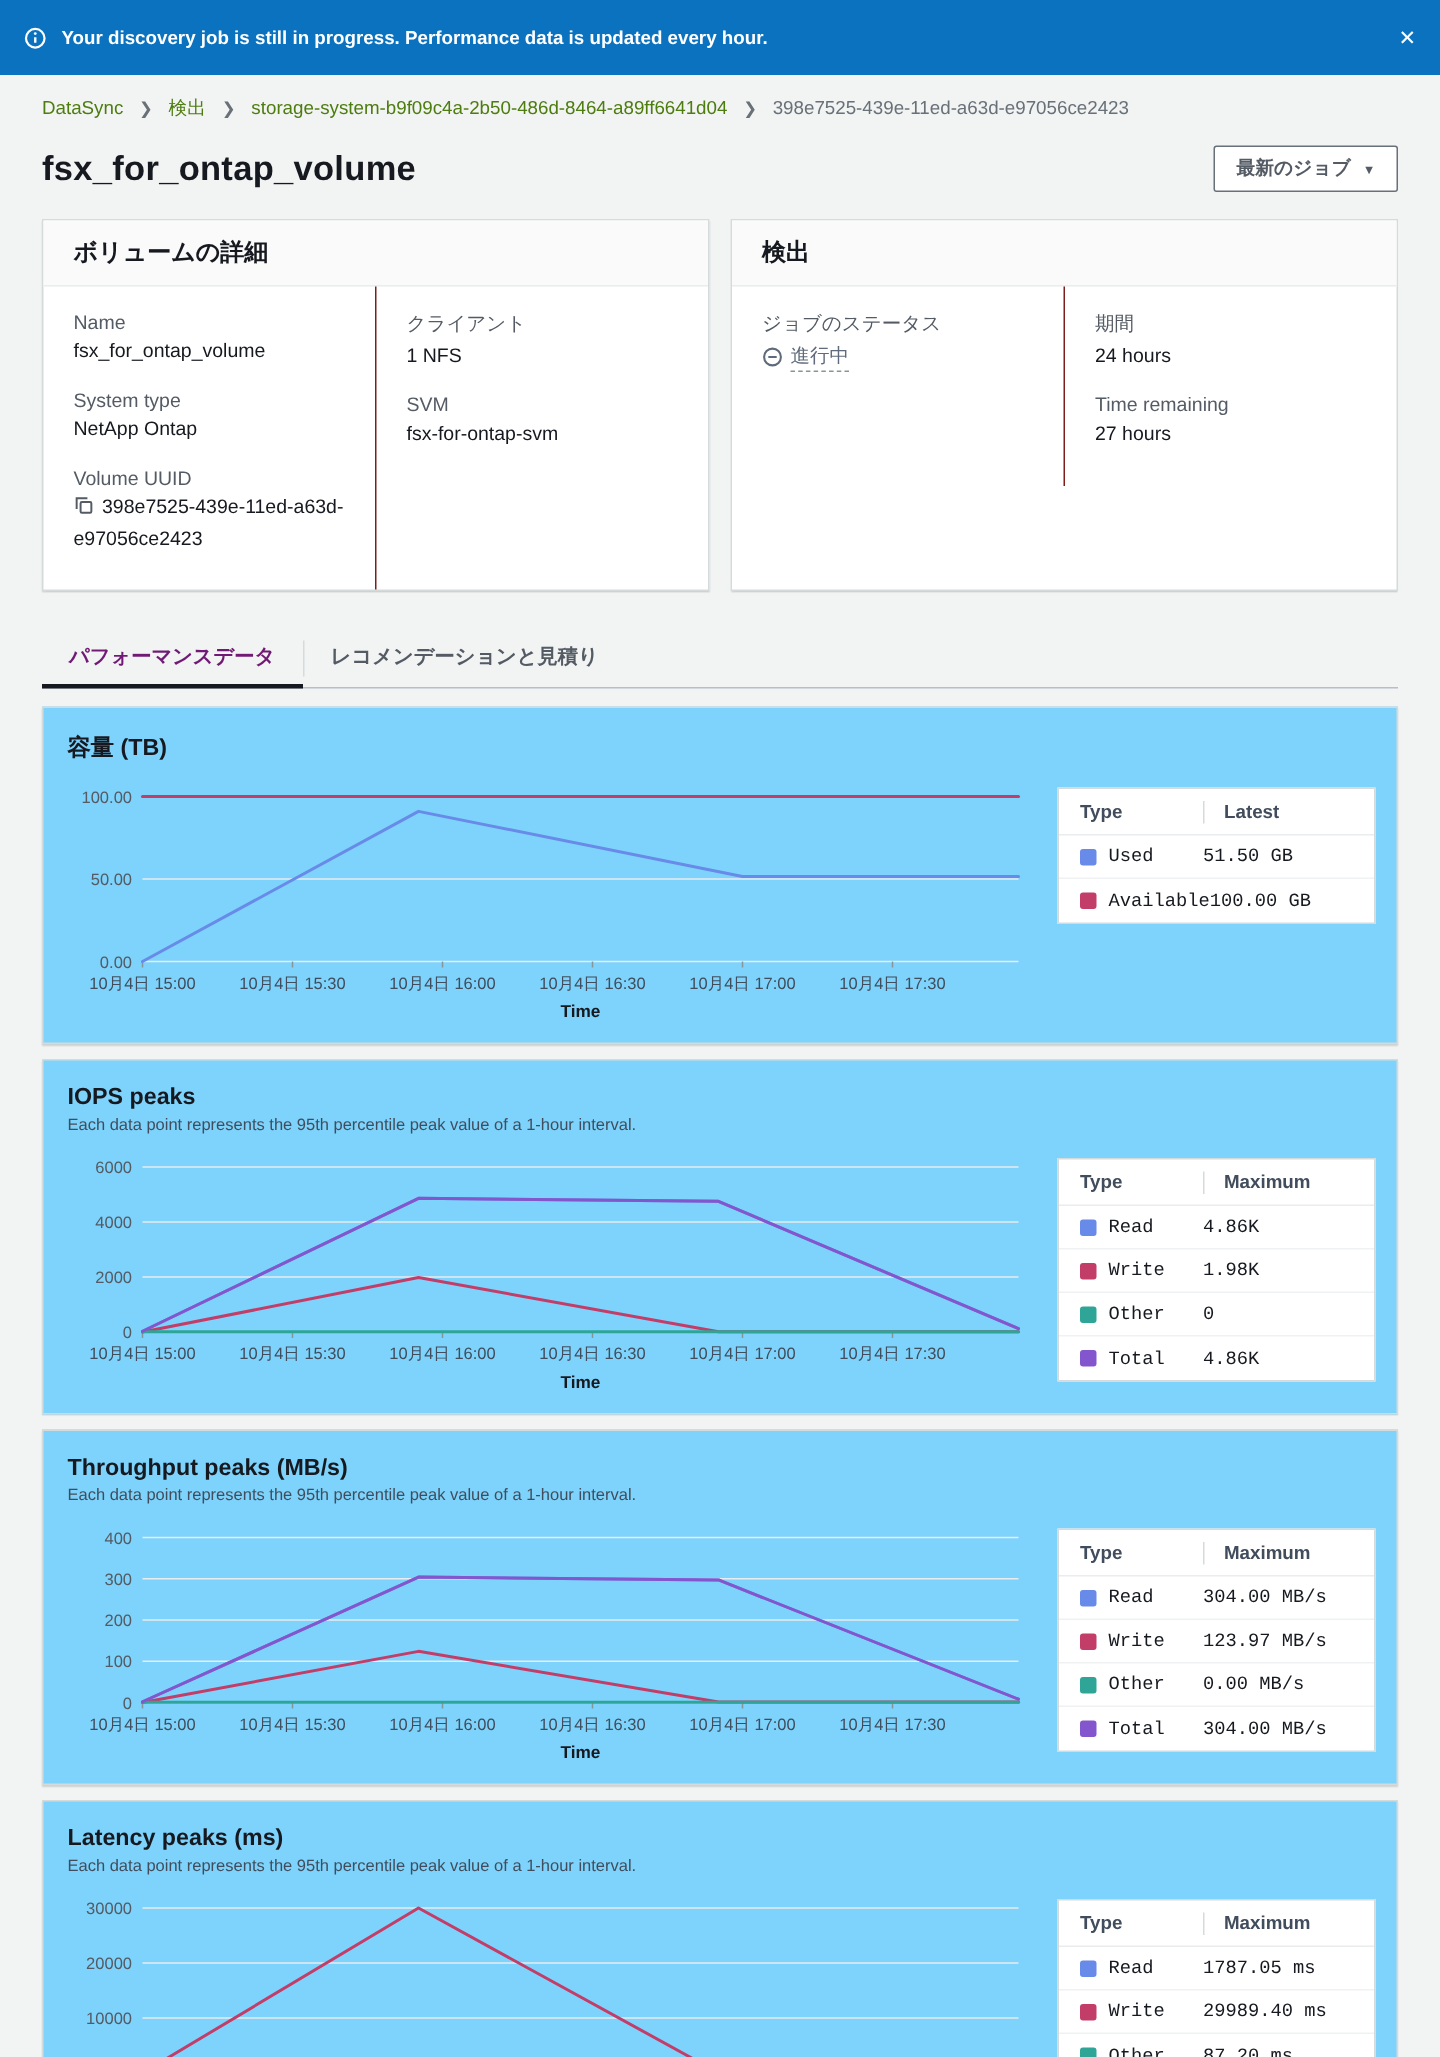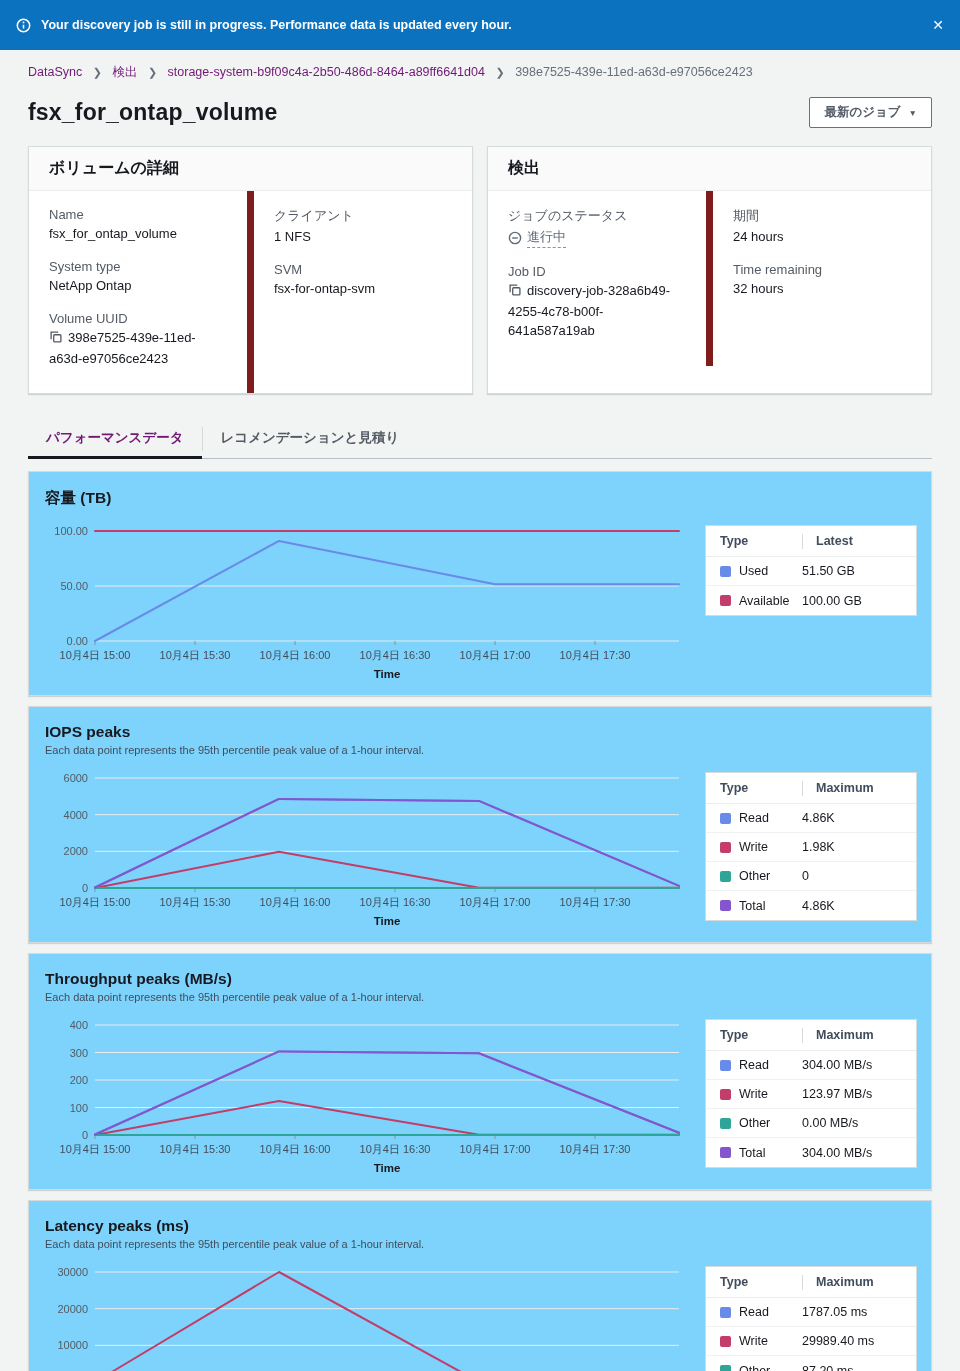--- a/index.html
+++ b/index.html
@@ -9,40 +9,40 @@
   
   .banner { display:flex; align-items:center; gap:10px; background:#0b72c0; color:#fff;
             height:50px; padding:0 16px; font-size:12.5px; font-weight:700; }
   .banner .close { margin-left:auto; font-size:14px; font-weight:400; cursor:pointer; line-height:1; }
   .banner svg { flex:none; display:block; }
 
   
   .page { padding:0 28px 18px; }
 
   .breadcrumb { padding-top:14px; font-size:12.5px; }
-  .breadcrumb a { color:#701a75; text-decoration:none; }
+  .breadcrumb a { color:#4d7c0f; text-decoration:none; }
   .breadcrumb .sep { color:#687078; padding:0 7px; font-size:11px; }
   .breadcrumb .current { color:#687078; }
 
   .title-row { display:flex; align-items:center; justify-content:space-between; margin-top:16px; }
   h1 { font-size:23px; font-weight:700; color:#16191f; letter-spacing:.2px; }
   .btn { background:#fff; border:1px solid #687078; border-radius:2px; color:#545b64;
          font-size:12.5px; font-weight:700; padding:6px 14px; cursor:pointer;
          display:inline-flex; align-items:center; gap:8px; font-family:inherit; }
   .btn .caret { font-size:8.5px; }
 
   
   .cards-row { display:flex; gap:14px; margin-top:18px; }
   .card { flex:1; background:#fff; border:1px solid #d5dbdb;
           box-shadow:0 1px 1px rgba(0,28,36,.15); }
   .card-header { background:#fafafa; border-bottom:1px solid #eaeded; padding:11px 20px;
                  font-size:16px; font-weight:700; }
   .card-body { display:flex; }
   .card-col { flex:1; padding:16px 20px 10px; }
-  .card-col + .card-col { border-left:7px solid #7f1d1d; }
+  .card-col + .card-col { border-left:1px solid #7f1d1d; }
   .field { margin-bottom:15px; }
   .f-label { color:#545b64; font-size:13px; margin-bottom:3px; }
   .f-label.dashed { display:inline-block; border-bottom:1px dashed #879596; cursor:pointer; }
   .f-value { color:#16191f; font-size:13px; line-height:1.45; overflow-wrap:anywhere; }
   .f-value .cp { color:#545b64; vertical-align:-2px; margin-right:5px; cursor:pointer; }
   .status { color:#5f6b7a; font-size:13px; display:inline-flex; align-items:center; gap:5px; }
   .status .st-label { border-bottom:1px dashed #879596; padding-bottom:1px; cursor:pointer; }
 
   
   .tabs { display:flex; align-items:stretch; margin-top:26px; border-bottom:1px solid #b6bec9; }
@@ -63,21 +63,21 @@
   .plot { flex:none; }
   .plot svg { display:block; font-family:inherit; }
 
   .legend { flex:none; width:212px; border:1px solid #d5dbdb; align-self:flex-start; margin-top:8px; background:#fff; }
   .lg-head { display:flex; align-items:center; height:31px; border-bottom:1px solid #eaeded;
              font-size:12.5px; font-weight:700; color:#414d5c; }
   .lg-c1 { flex:0 0 96px; display:flex; align-items:center; padding-left:14px; }
   .lg-c2 { flex:1; }
   .hdiv { width:1px; height:15px; background:#d5dbdb; margin-right:13px; }
   .lg-row { display:flex; align-items:center; height:29px; border-bottom:1px solid #f0f1f2;
-            font-size:12.5px; color:#16191f; }
+            font-size:12.5px; color:#16191f;font-family:Liberation Mono, monospace; }
   .lg-row:last-child { border-bottom:none; }
   .swatch { width:11px; height:11px; border-radius:2px; margin-right:8px; flex:none; }
 </style>
 </head>
 <body>
 
 <div class="banner">
   <span>
     <svg width="15" height="15" viewBox="0 0 16 16">
       <circle cx="8" cy="8" r="6.6" fill="none" stroke="#fff" stroke-width="1.6"></circle>
@@ -151,36 +151,29 @@
           <div class="field"><div class="f-label">ジョブのステータス</div>
             <div class="status">
               <span>
                   <svg width="14" height="14" viewBox="0 0 16 16" style="display:block">
                     <circle cx="8" cy="8" r="6.4" fill="none" stroke="#5f6b7a" stroke-width="1.6"></circle>
                     <line x1="4.8" y1="8" x2="11.2" y2="8" stroke="#5f6b7a" stroke-width="1.6"></line>
                   </svg>
                 </span>
               <span class="st-label">進行中</span>
             </div></div>
-          <div class="field">
-              <div class="f-label">Job ID</div>
-            <div class="f-value"><span class="cp"><svg width="14" height="14" viewBox="0 0 16 16">
-                    <rect x="5.4" y="5.4" width="8.2" height="8.2" rx="1" fill="none" stroke="currentColor" stroke-width="1.5"></rect>
-                    <path d="M10.6 2.4H2.4v8.2" fill="none" stroke="currentColor" stroke-width="1.5"></path>
-                  </svg></span><span>discovery-job-328a6b49-4255-4c78-b00f-641a587a19ab</span></div>
-            </div>
         </div>
         <div class="card-col">
           <div class="field">
               <div class="f-label">期間</div>
             <div class="f-value">24 hours</div>
             </div>
           <div class="field">
               <div class="f-label">Time remaining</div>
-            <div class="f-value">32 hours</div>
+            <div class="f-value">27 hours</div>
             </div>
         </div>
       </div>
     </section>
 
   </div>
 
   <div class="tabs">
     <div class="tab active">パフォーマンスデータ</div>
     <div class="tab-divider"></div>

